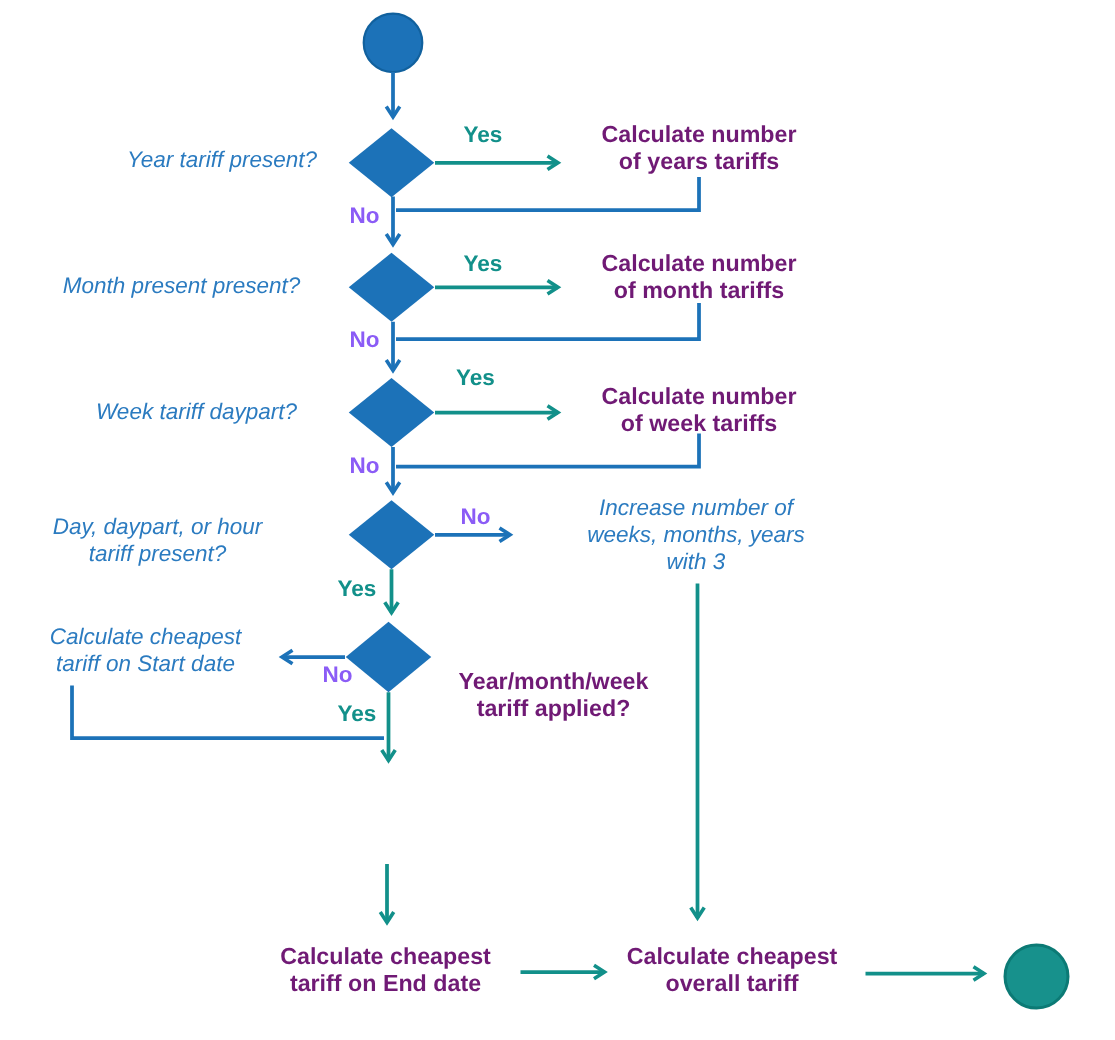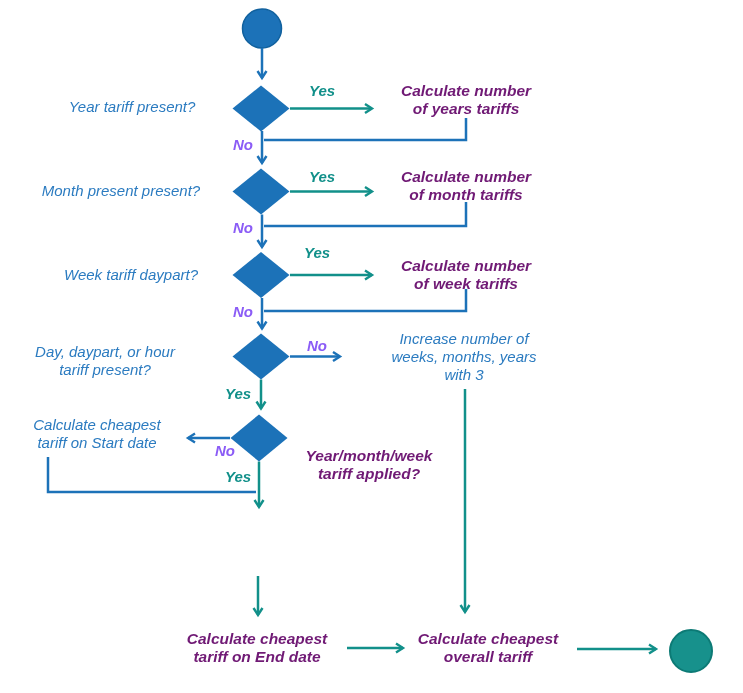--- a/index.html
+++ b/index.html
@@ -10,21 +10,20 @@
     font-family:"Liberation Sans", sans-serif;
     overflow:hidden;
   }
   .stage svg{position:absolute;left:0;top:0;}
   .lbl{
     position:absolute;
     transform:translate(-50%,-50%);
     text-align:center;
     white-space:pre-line;
     line-height:18px;
-    font-style:italic;
   }
   .q{ 
     color:#2b7bc0;
     font-style:italic;
     font-size:15px;
   }
   .act{ 
     color:#701a75;
     font-weight:700;
     font-size:15.5px;
@@ -78,21 +77,21 @@
 
     <polygon points="261,85.5 289.5,108.5 261,131.5 232.5,108.5" fill="#1c72b8"></polygon>
     <polygon points="261,168.5 289.5,191.5 261,214.5 232.5,191.5" fill="#1c72b8"></polygon>
     <polygon points="261,252 289.5,275 261,298 232.5,275" fill="#1c72b8"></polygon>
     <polygon points="261,333.5 289.5,356.5 261,379.5 232.5,356.5" fill="#1c72b8"></polygon>
     <polygon points="259,414.5 287.5,438 259,461.5 230.5,438" fill="#1c72b8"></polygon>
 
     <circle cx="691" cy="651" r="21" fill="#17918c" stroke="#0c7a75" stroke-width="2"></circle>
   </svg>
 
-  <div class="lbl q" style="left:132px;top:107px">Year tariff present?</div>
+  <div class="lbl q" style="left:148px;top:107px">Year tariff present?</div>
   <div class="lbl q" style="left:121px;top:191px">Month present present?</div>
   <div class="lbl q" style="left:131px;top:275px">Week tariff daypart?</div>
   <div class="lbl q" style="left:105px;top:361px">Day, daypart, or hour
 tariff present?</div>
   <div class="lbl q" style="left:464px;top:357px">Increase number of
 weeks, months, years
 with 3</div>
   <div class="lbl q" style="left:97px;top:434px">Calculate cheapest
 tariff on Start date</div>
 

